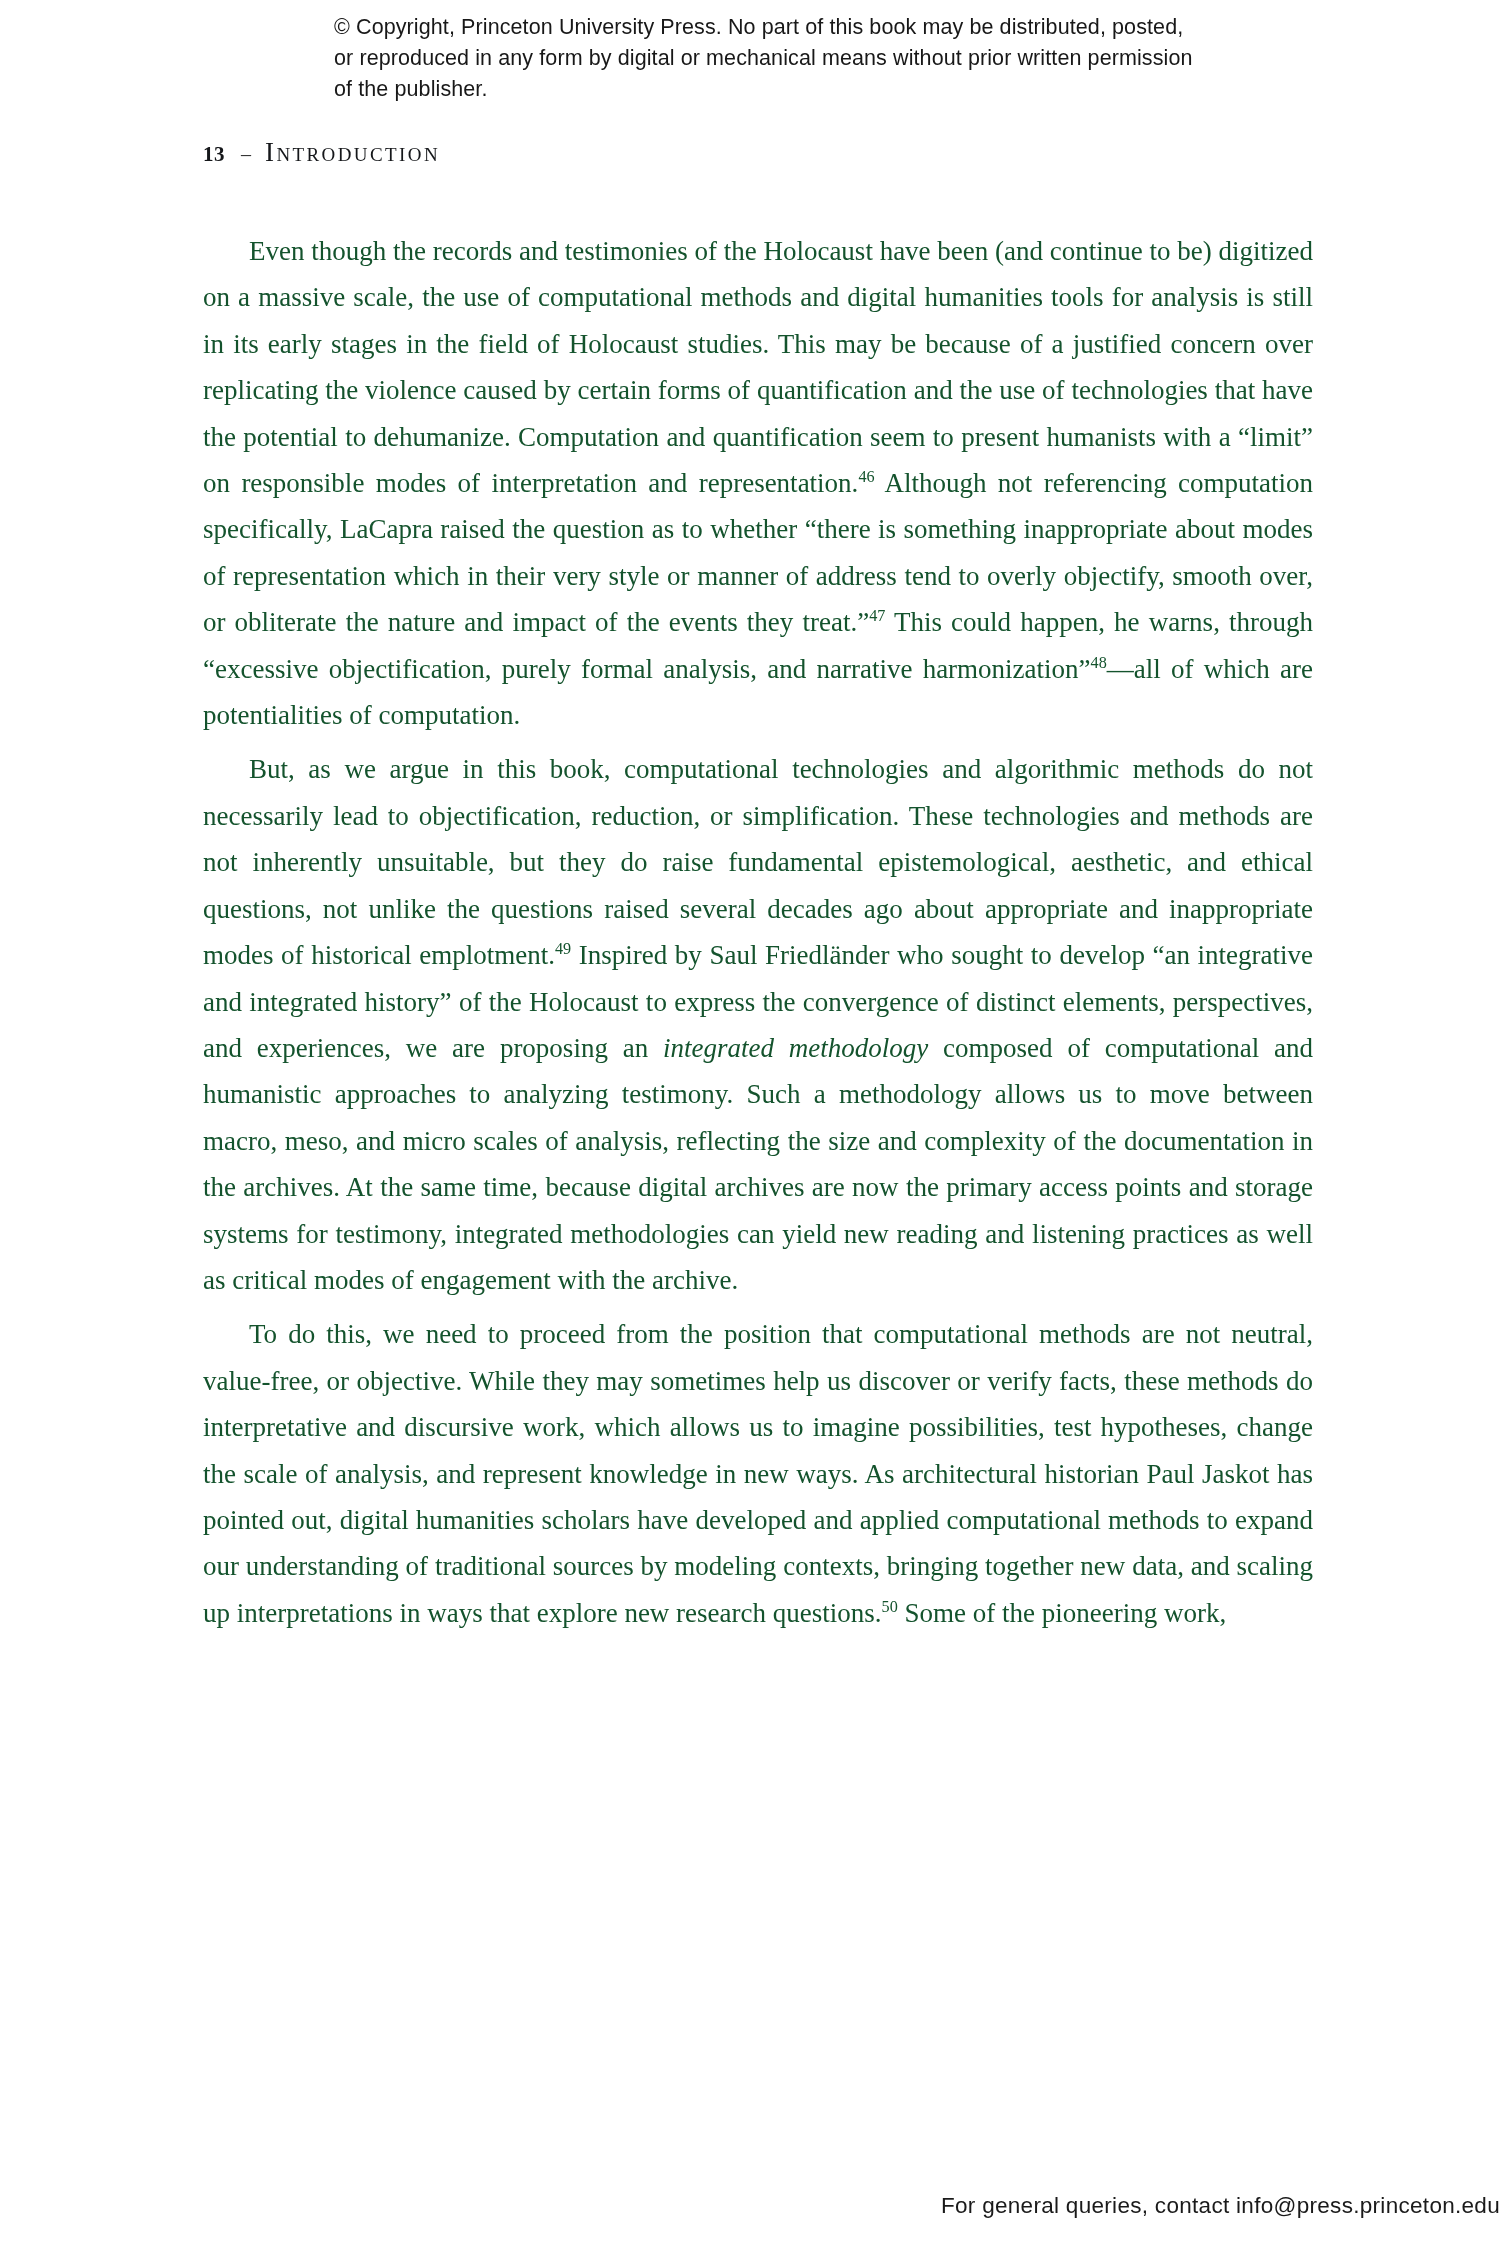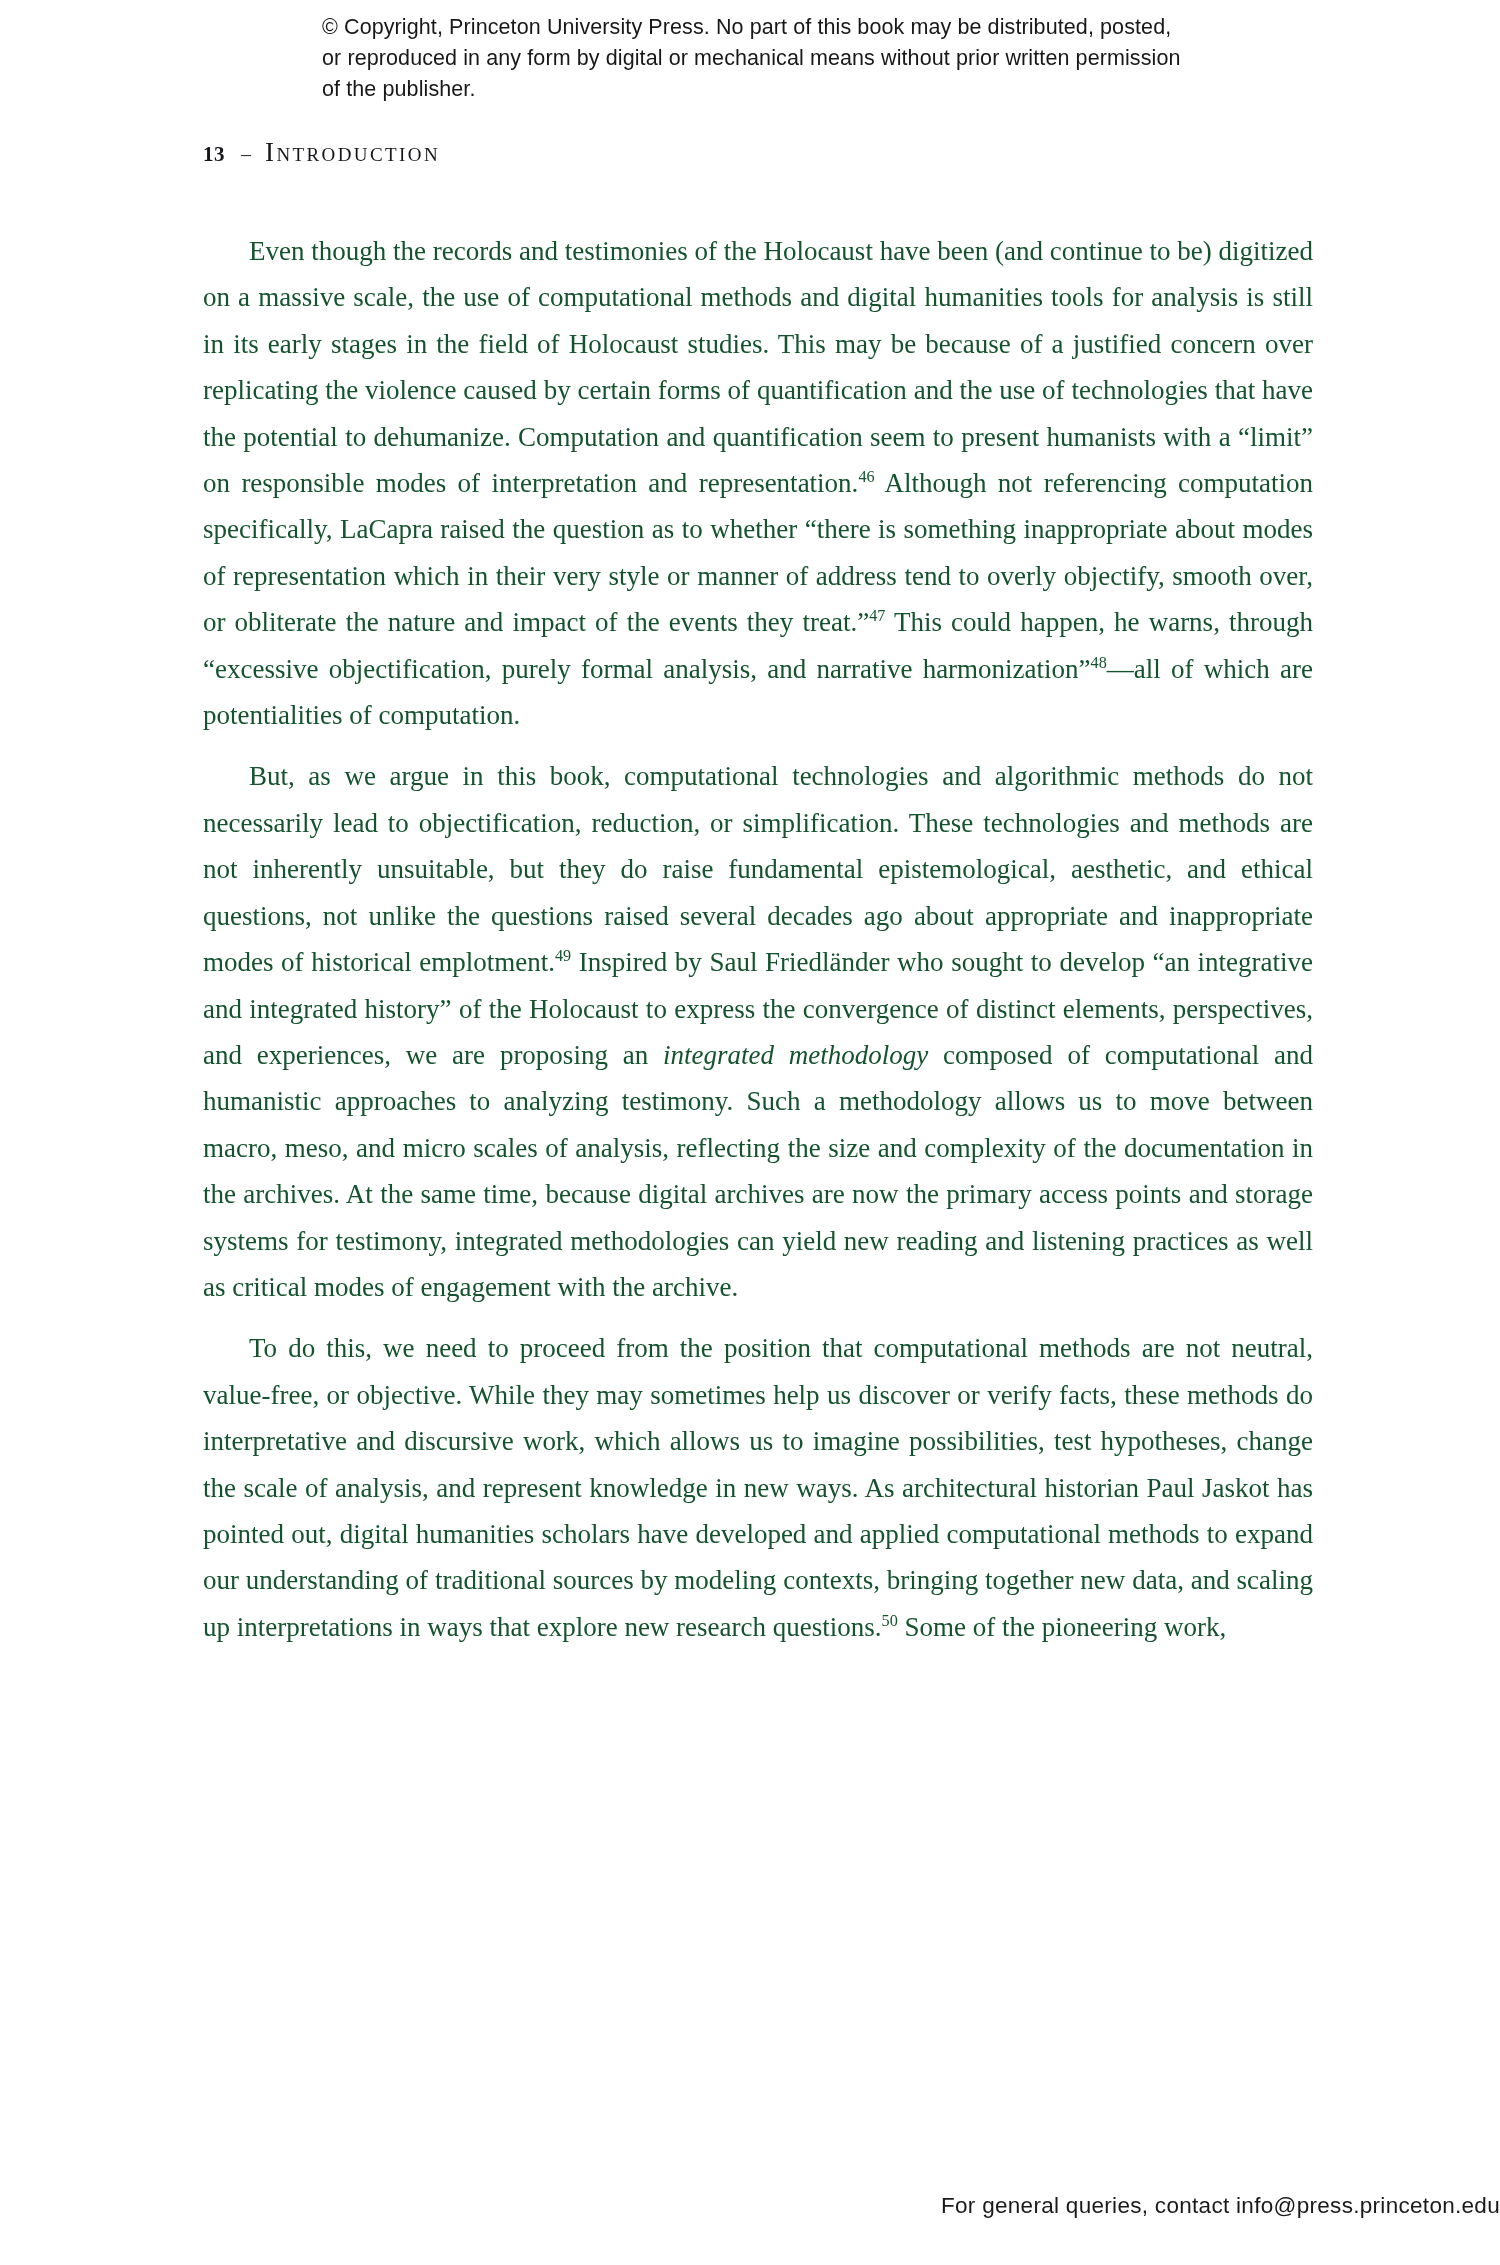--- a/index.html
+++ b/index.html
@@ -12,21 +12,21 @@
     height: 2265px;
     position: relative;
     font-family: "Liberation Serif", serif;
     color: #000000;
     overflow: hidden;
   }
 
   
   .copyright-notice {
     position: absolute;
-    left: 322px;
+    left: 334px;
     top: 12px;
     width: 860px;
     font-family: "Liberation Sans", sans-serif;
     font-size: 21.5px;
     line-height: 31px;
     color: #181818;
     letter-spacing: 0.1px;
   }
 
   
@@ -67,21 +67,21 @@
     margin: 0;
     font-size: 27px;
     line-height: 46.4px;
     text-align: justify;
     text-justify: inter-word;
     color: #14532d;
     hyphens: manual;
     -webkit-hyphens: manual;
   }
   .text-block p + p {
-    margin-top: 15px;
+    margin-top: 8px;
   }
   .text-block p.indent {
     text-indent: 46px;
   }
   .text-block p.indent:first-child {
     text-indent: 46px;
   }
   sup {
     font-size: 0.60em;
     vertical-align: super;

